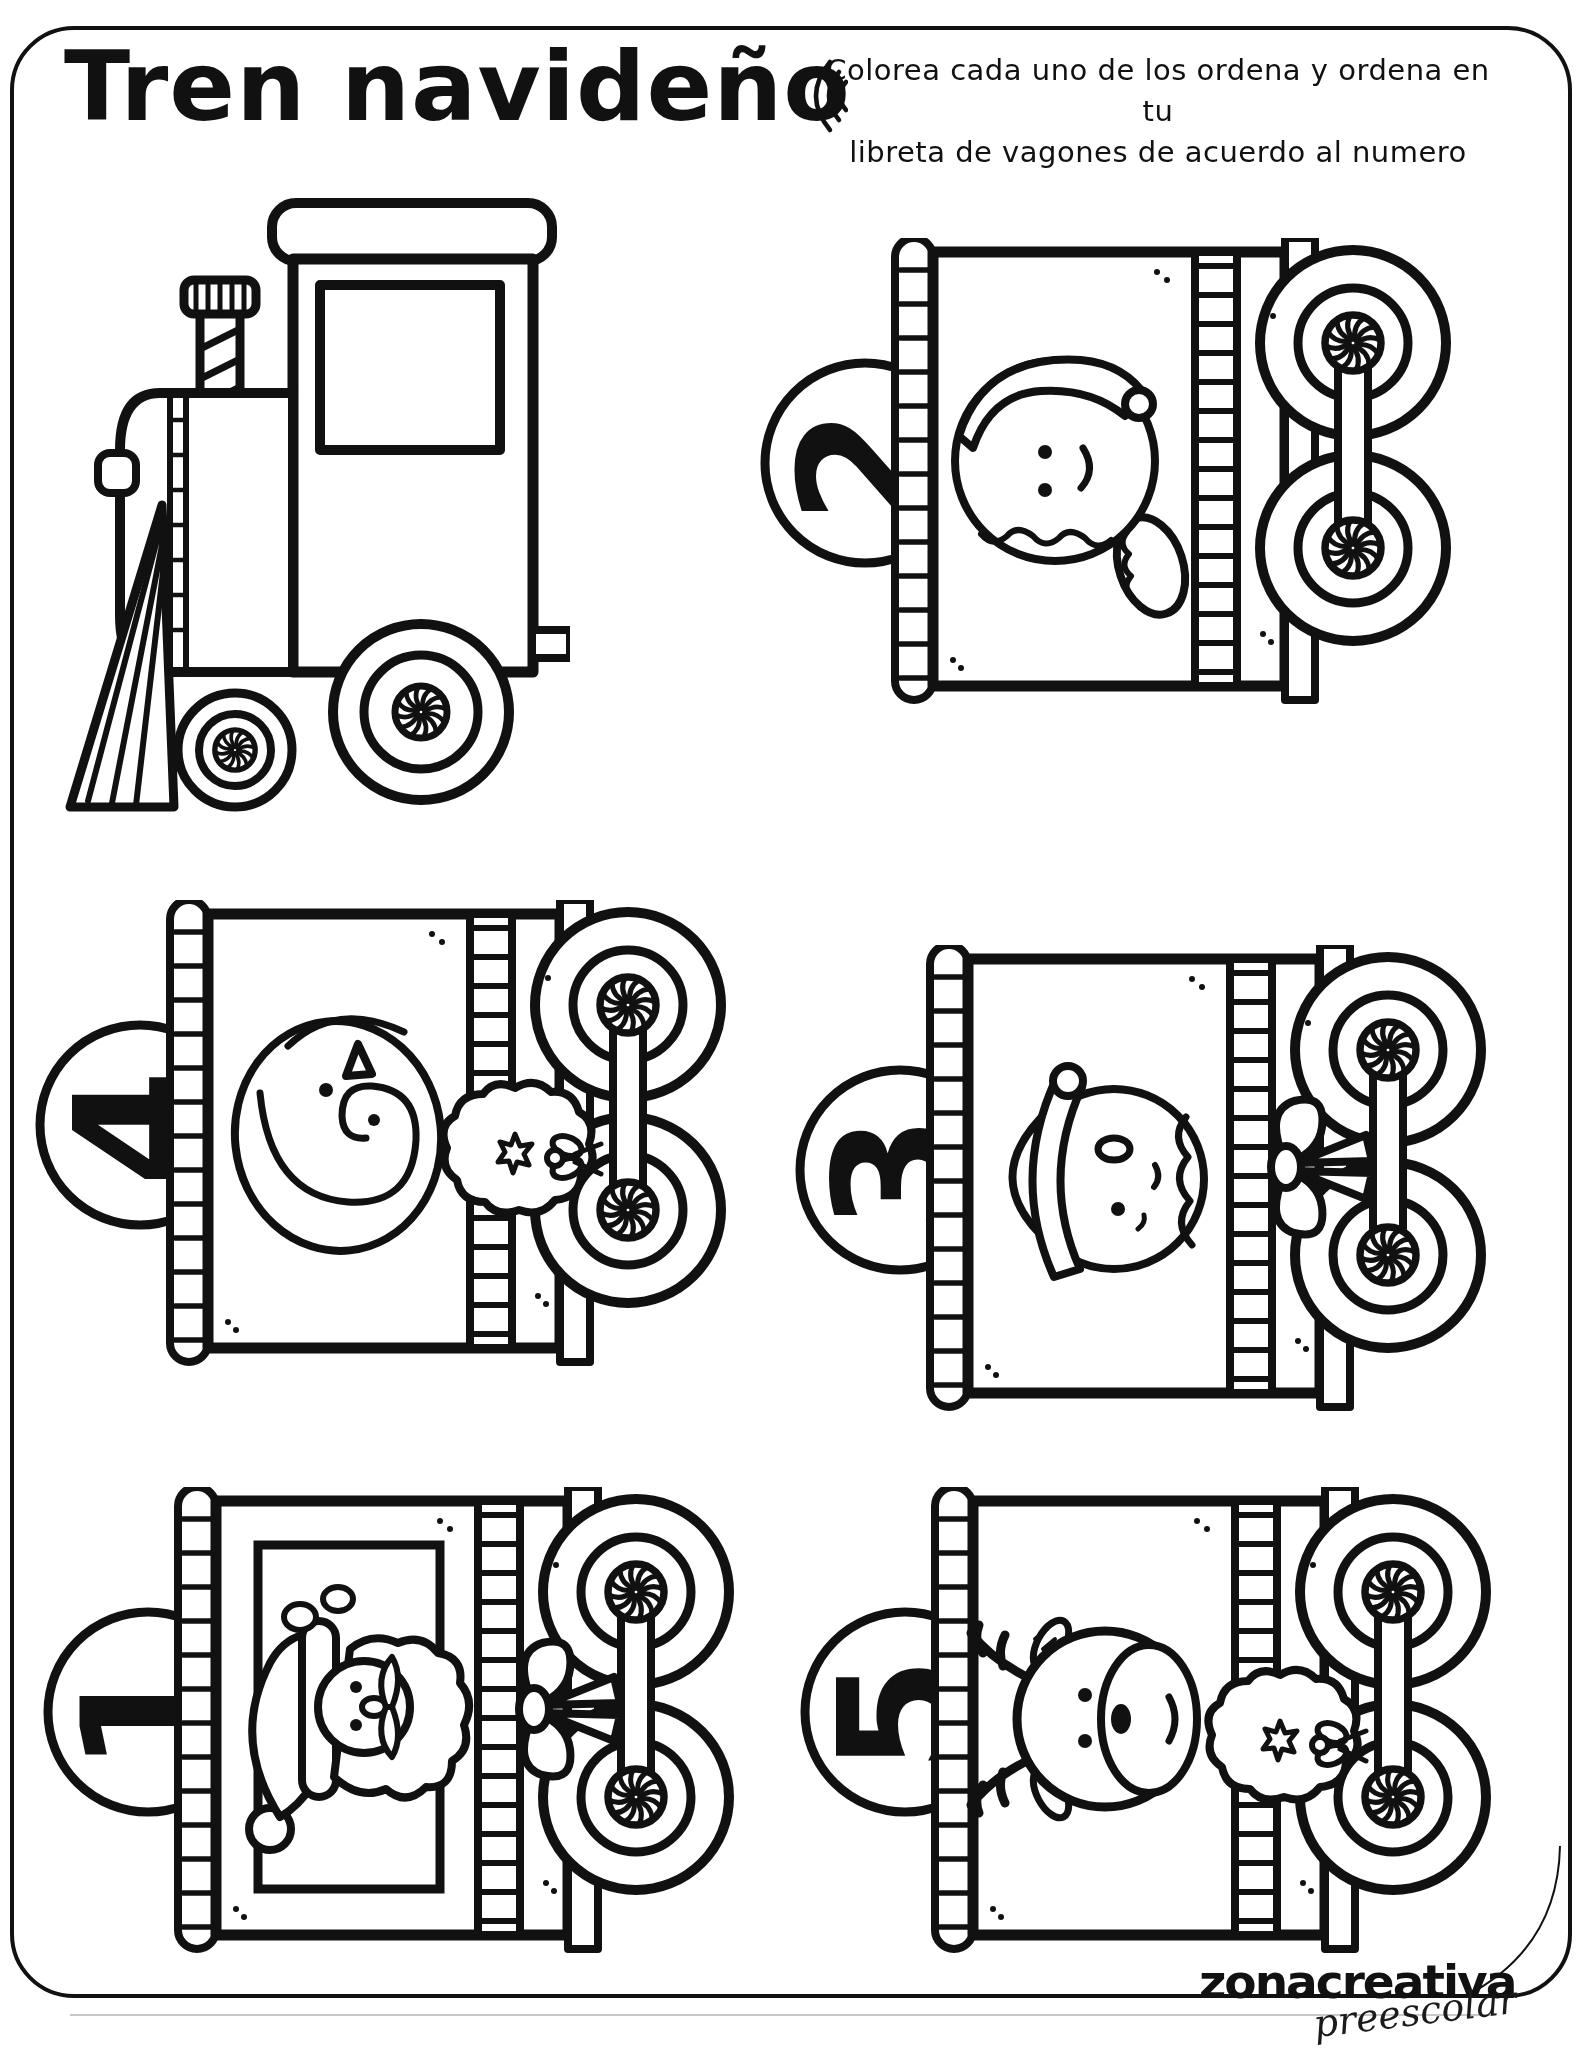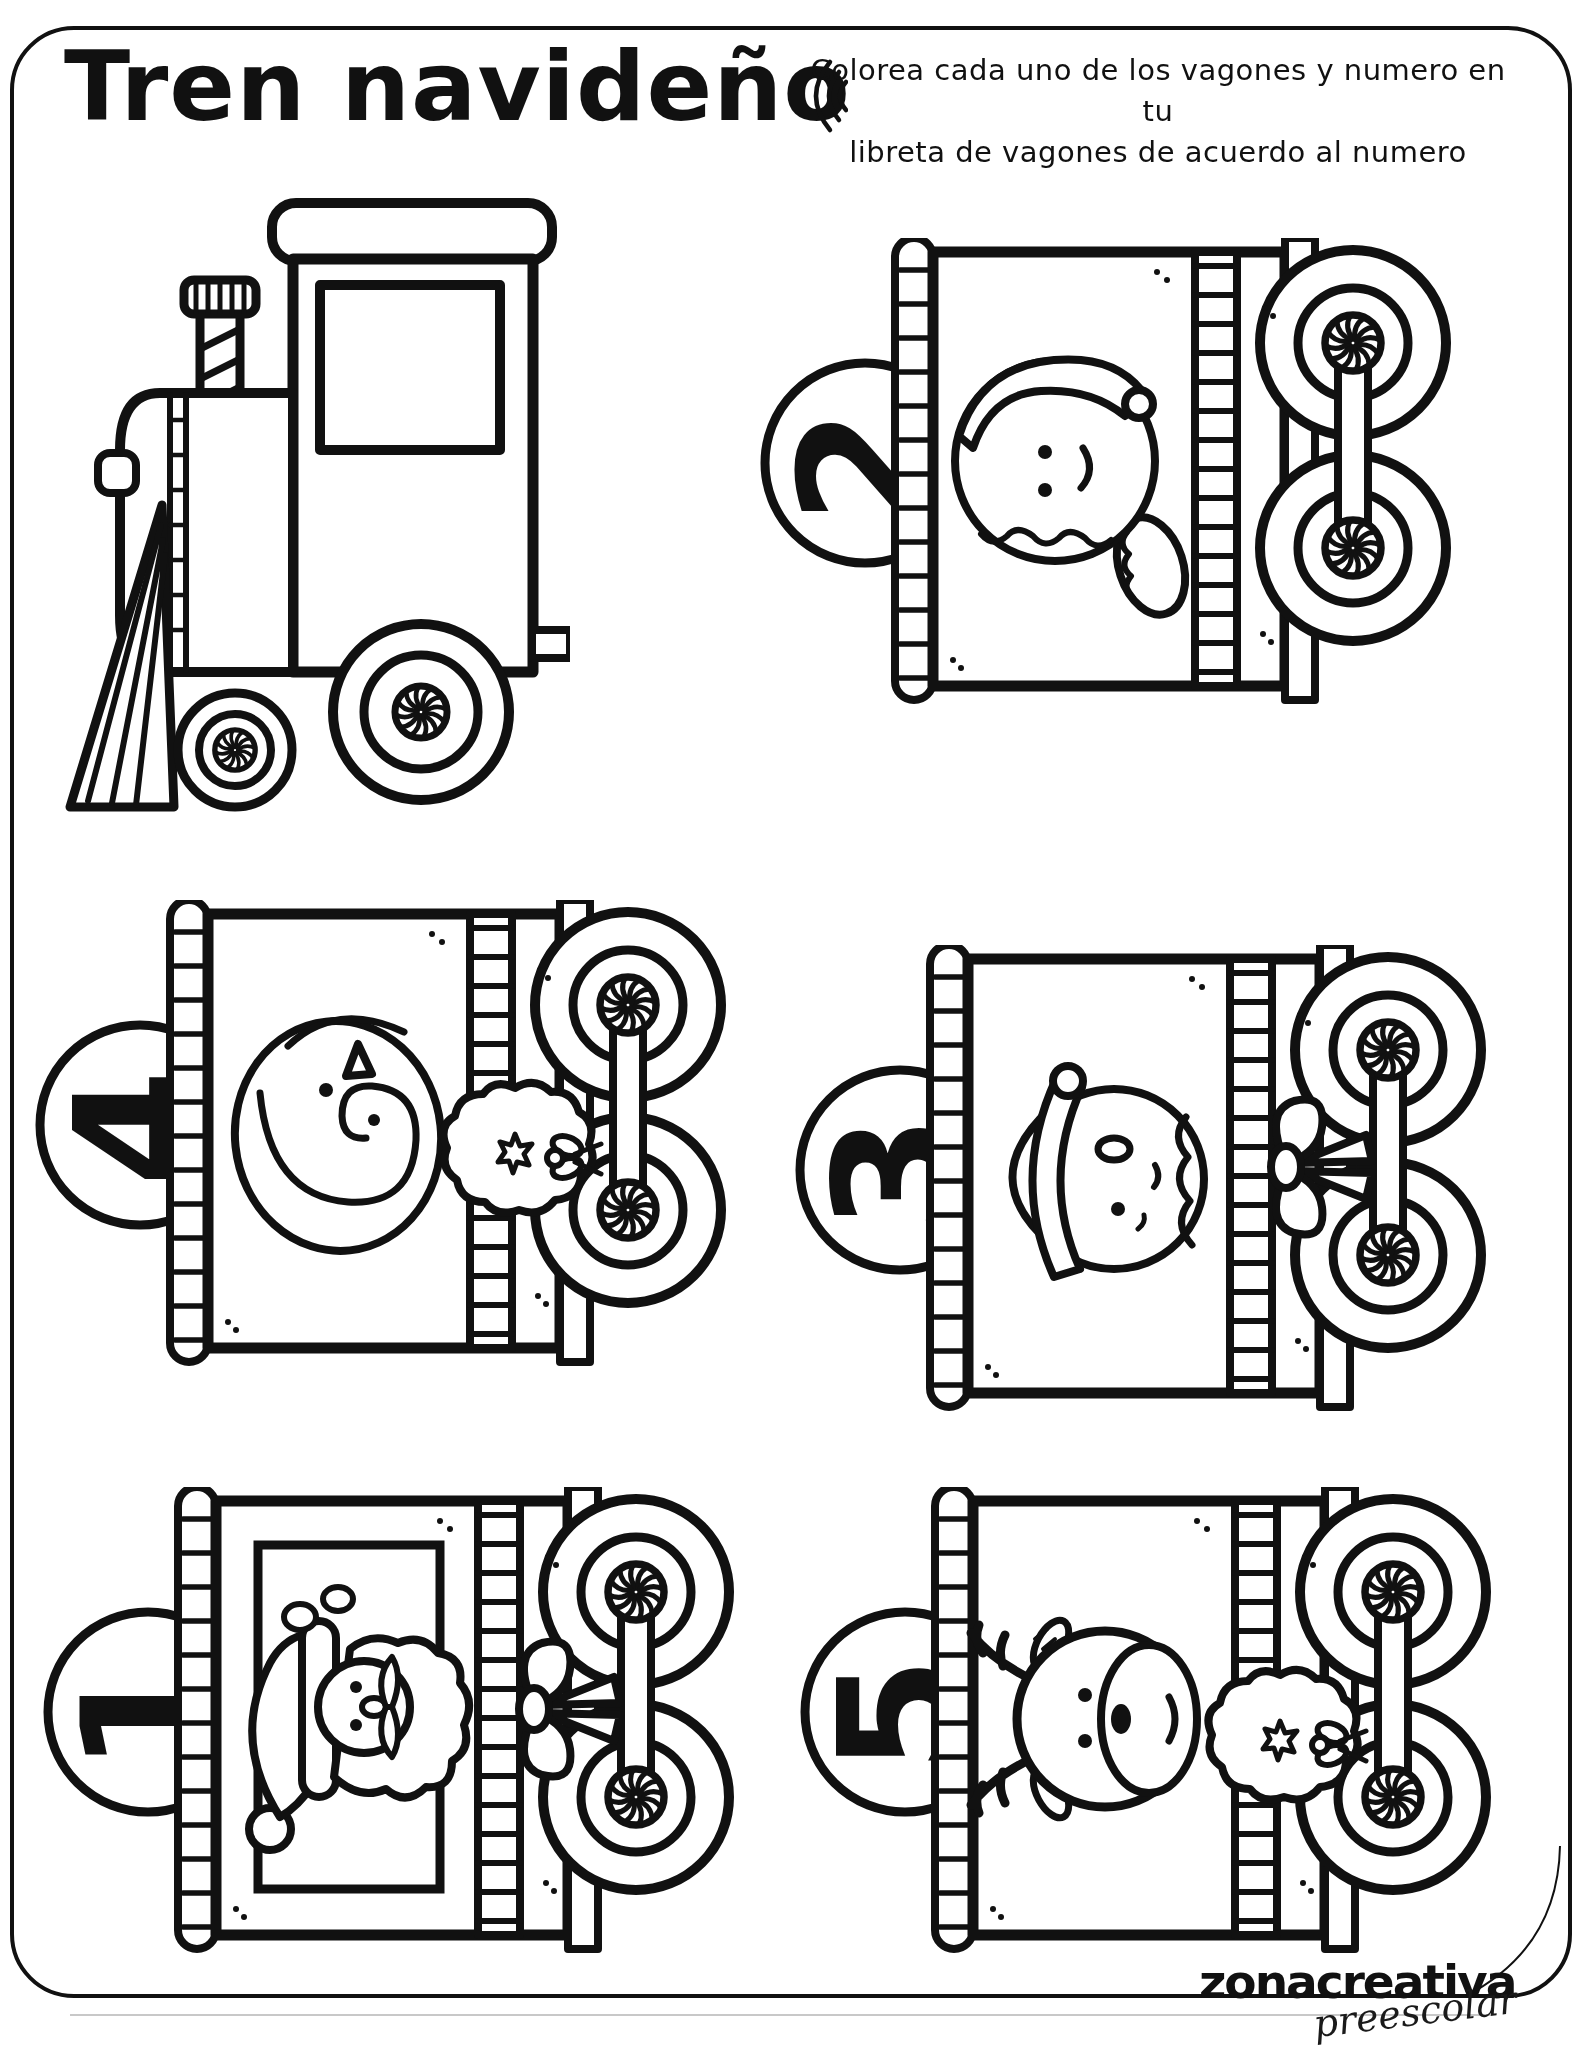--- a/index.html
+++ b/index.html
@@ -35,21 +35,21 @@
 
   <svg class="flourish" width="50" height="80" viewBox="0 0 50 80">
     <g fill="none" stroke="#111" stroke-width="4.5" stroke-linecap="round">
       <path d="M 32 6 Q 4 40 32 74"></path>
       <path d="M 41 16 Q 21 40 41 64"></path>
       <path d="M 48 26 Q 36 40 48 54"></path>
     </g>
   </svg>
 
   <div class="instructions">
-    <div>Colorea cada uno de los vagones y numero en tu</div>
+    <div>Colorea cada uno de los ordena y ordena en tu</div>
     <div>libreta de vagones de acuerdo al numero</div>
   </div>
 
   <svg class="defs-holder" aria-hidden="true">
     <defs>
       <g id="hub">
         <circle r="28" fill="#fff" stroke="#111" stroke-width="7.5"></circle>
         <g class="hub-blades" fill="none" stroke="#111" stroke-width="5" stroke-linecap="round">
             <path d="M 4 0 Q 15 -9 27 -3" transform="rotate(0)"></path>
             <path d="M 4 0 Q 15 -9 27 -3" transform="rotate(30)"></path>

